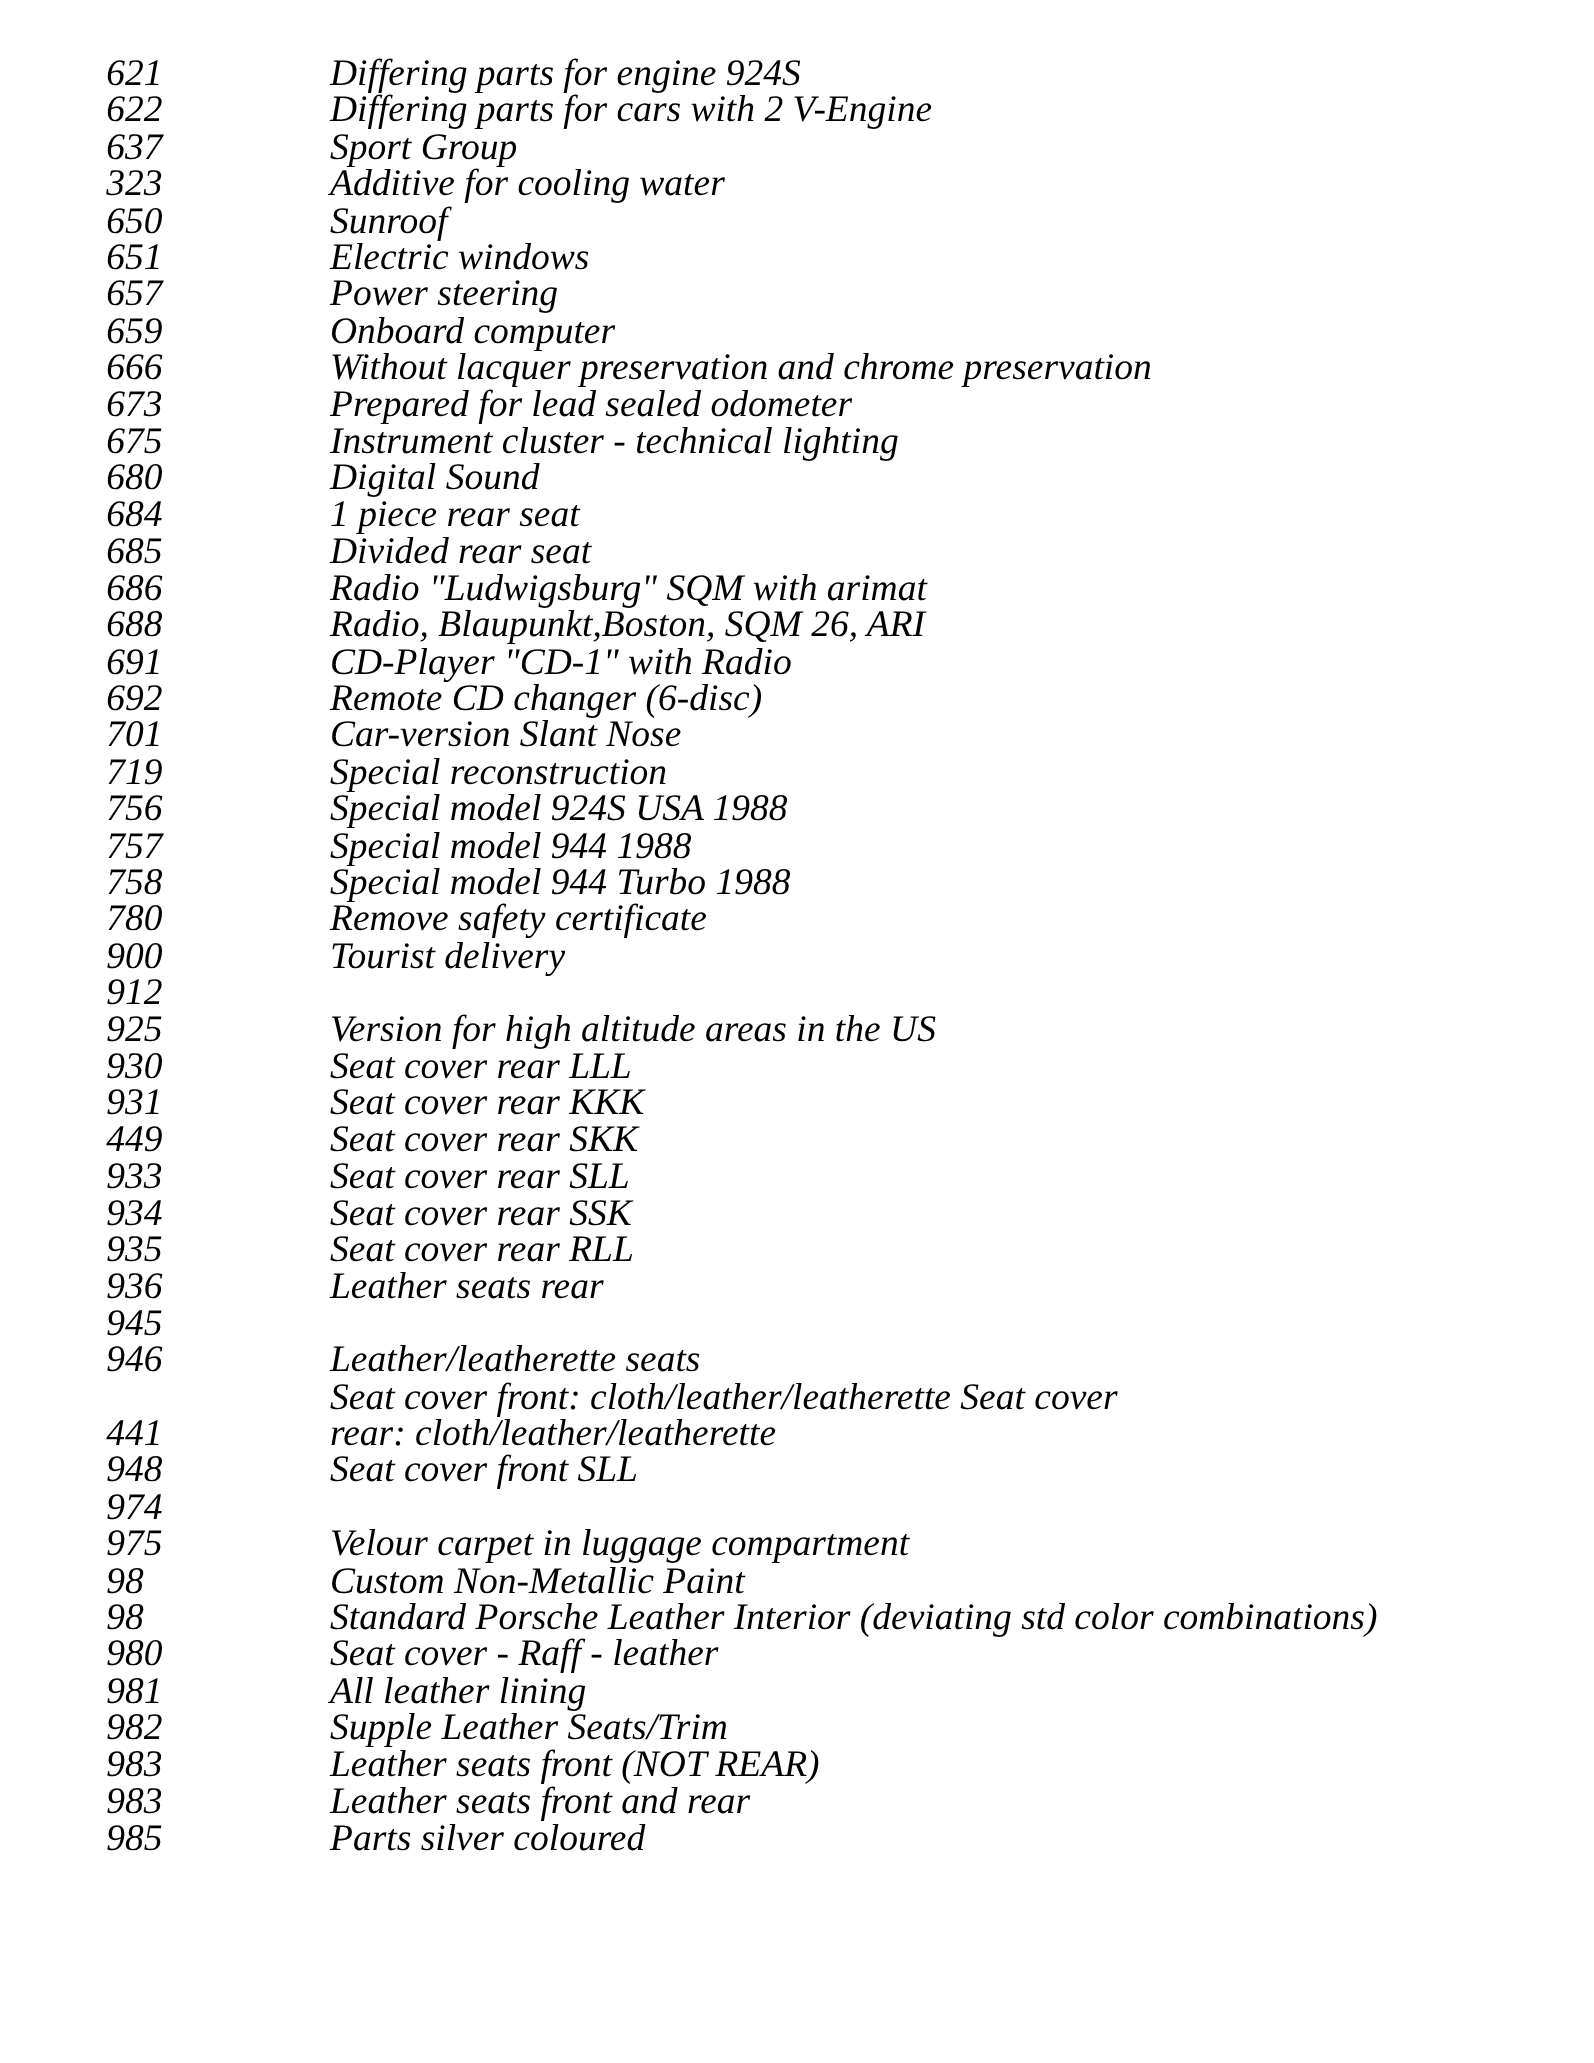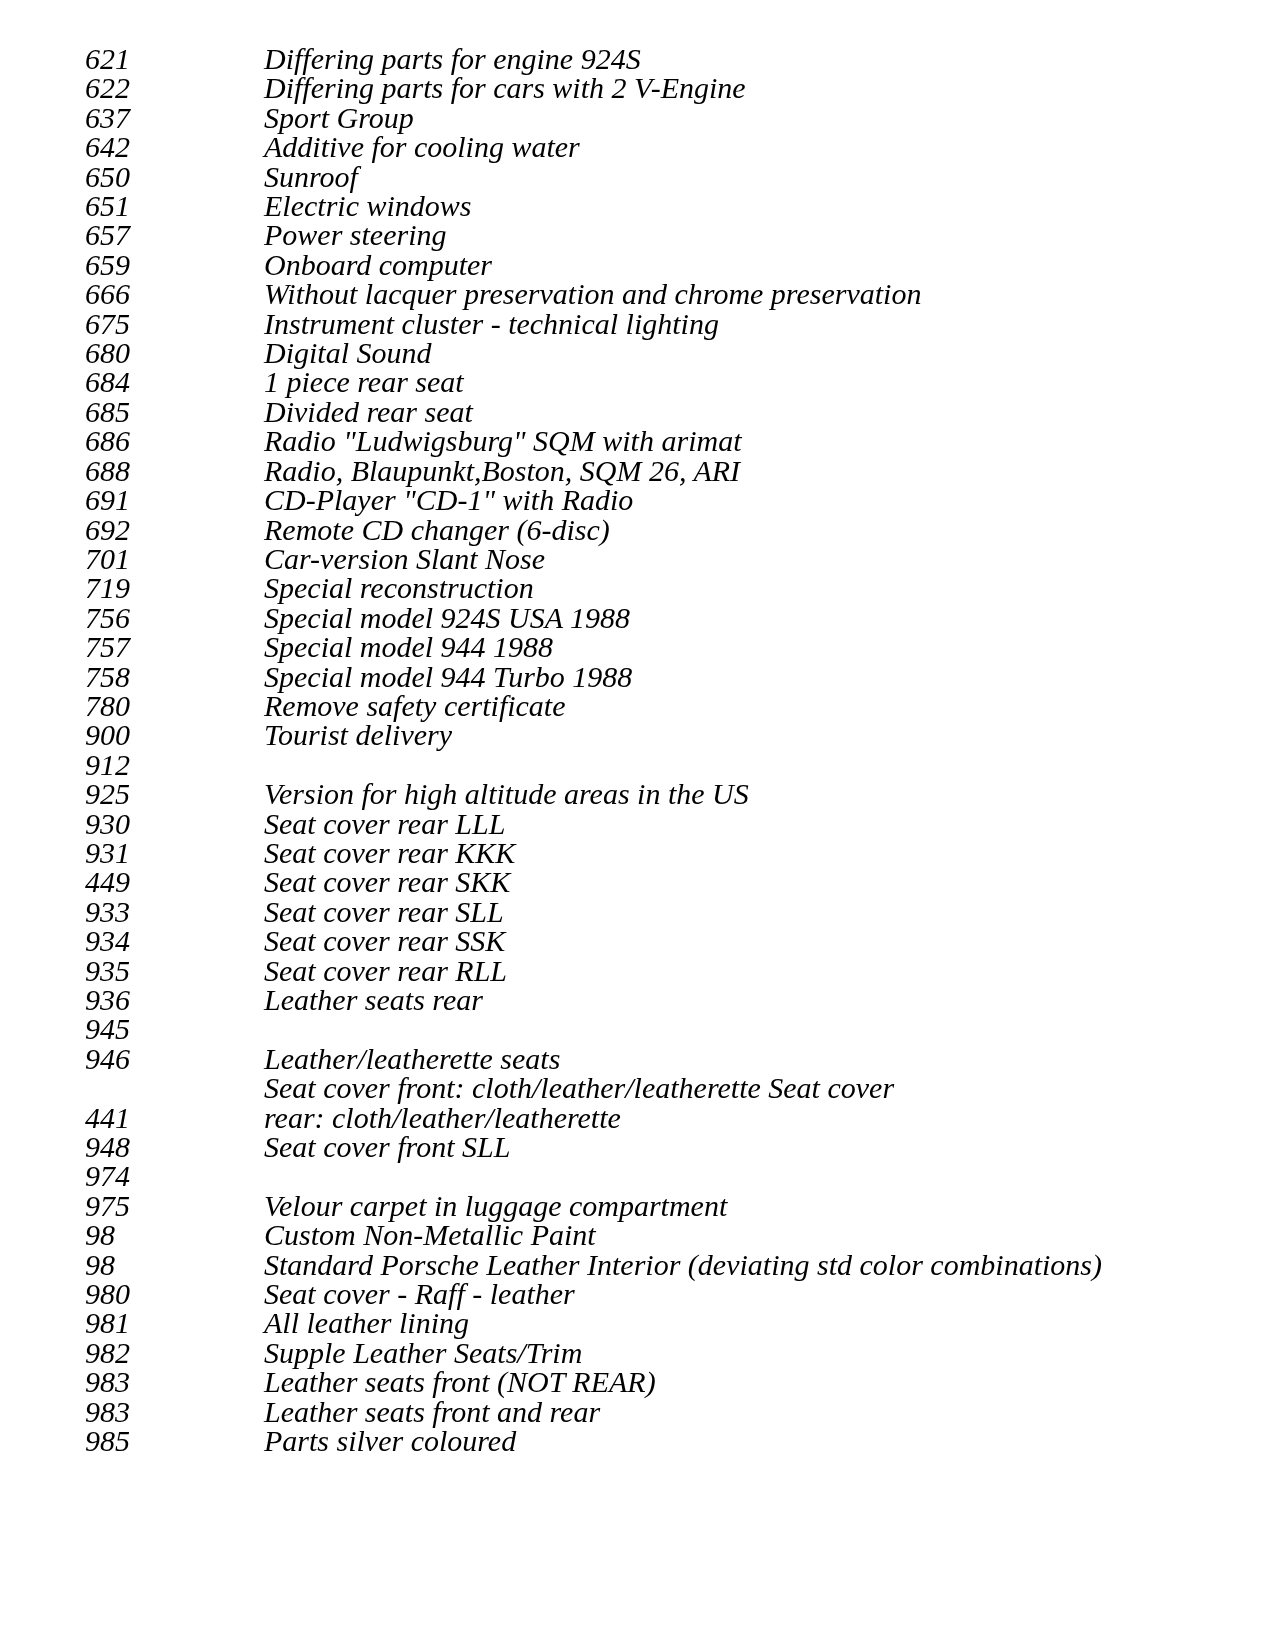--- a/index.html
+++ b/index.html
@@ -51,21 +51,21 @@
       </div>
       <div class="option-row">
         <span class="option-code">622</span>
         <span class="option-desc">Differing parts for cars with 2 V-Engine</span>
       </div>
       <div class="option-row">
         <span class="option-code">637</span>
         <span class="option-desc">Sport Group</span>
       </div>
       <div class="option-row">
-        <span class="option-code">642</span>
+        <span class="option-code">323</span>
         <span class="option-desc">Additive for cooling water</span>
       </div>
       <div class="option-row">
         <span class="option-code">650</span>
         <span class="option-desc">Sunroof</span>
       </div>
       <div class="option-row">
         <span class="option-code">651</span>
         <span class="option-desc">Electric windows</span>
       </div>
@@ -73,20 +73,24 @@
         <span class="option-code">657</span>
         <span class="option-desc">Power steering</span>
       </div>
       <div class="option-row">
         <span class="option-code">659</span>
         <span class="option-desc">Onboard computer</span>
       </div>
       <div class="option-row">
         <span class="option-code">666</span>
         <span class="option-desc">Without lacquer preservation and chrome preservation</span>
+      </div>
+      <div class="option-row">
+        <span class="option-code">673</span>
+        <span class="option-desc">Prepared for lead sealed odometer</span>
       </div>
       <div class="option-row">
         <span class="option-code">675</span>
         <span class="option-desc">Instrument cluster - technical lighting</span>
       </div>
       <div class="option-row">
         <span class="option-code">680</span>
         <span class="option-desc">Digital Sound</span>
       </div>
       <div class="option-row">

